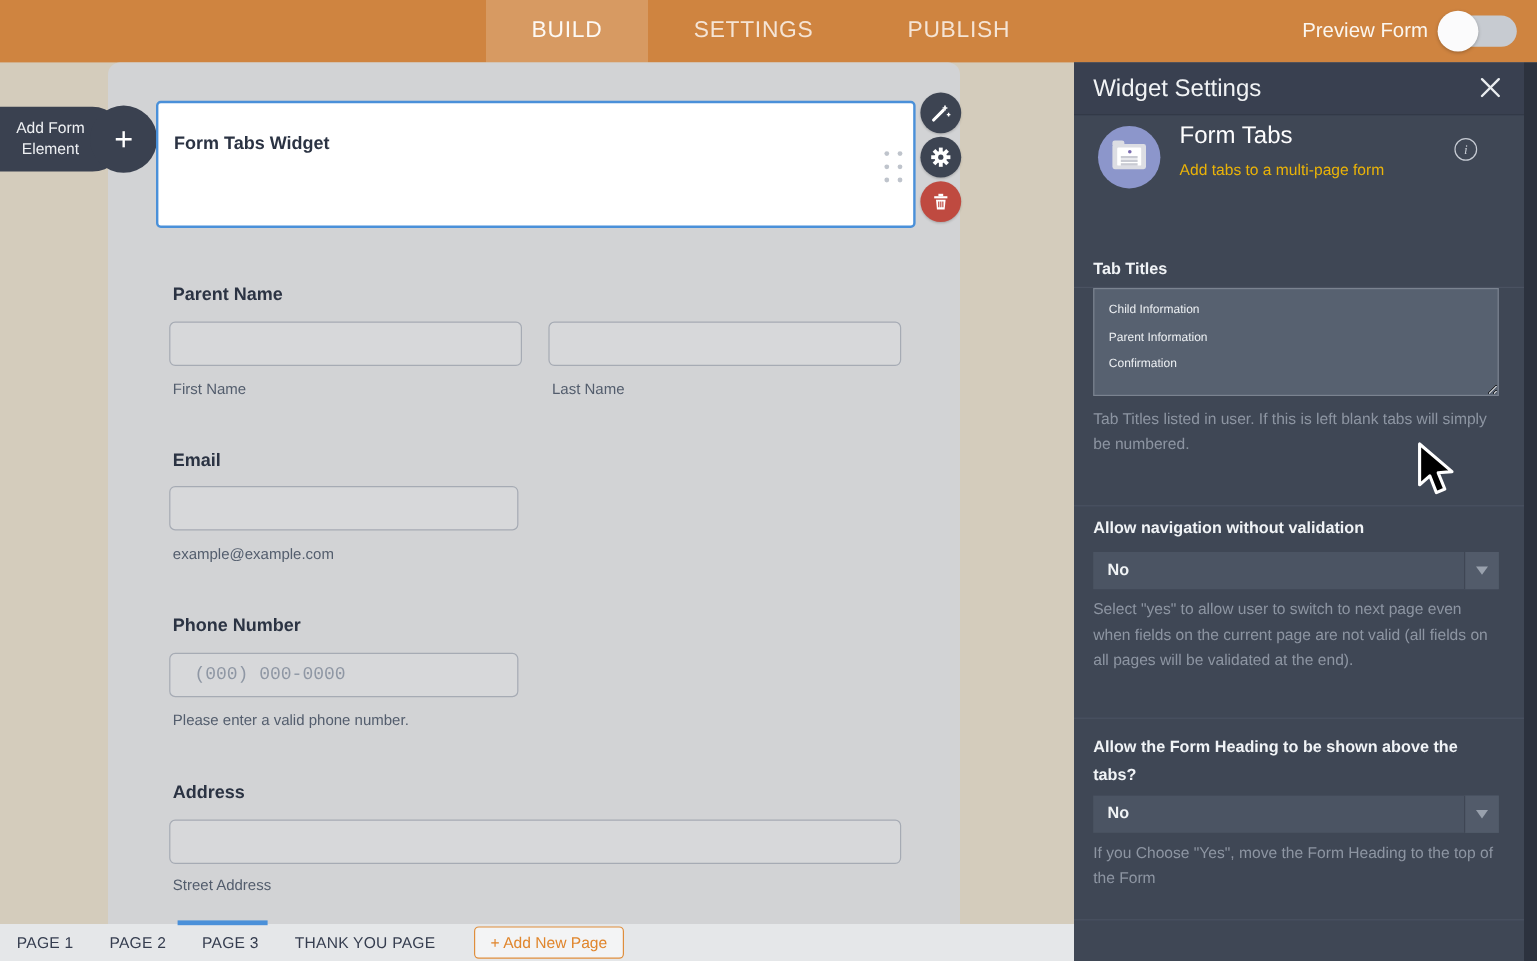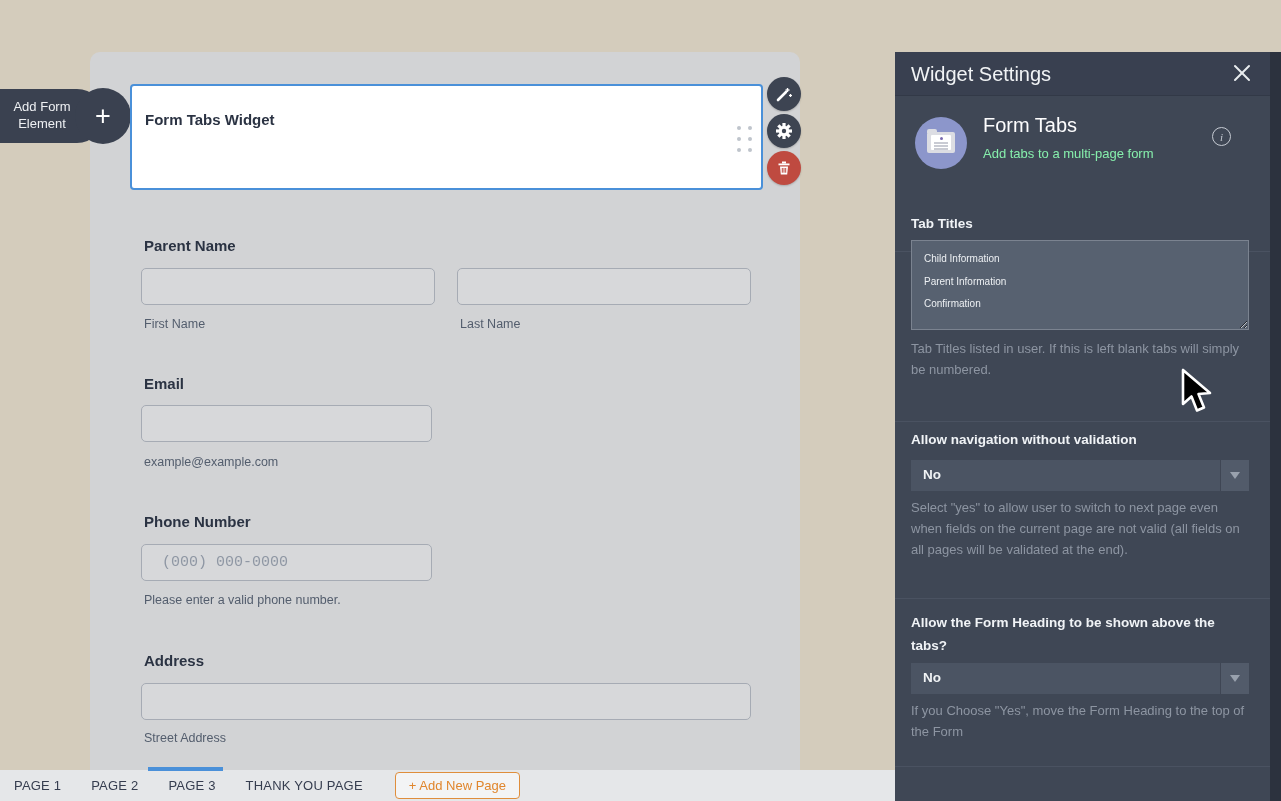--- a/index.html
+++ b/index.html
@@ -52,49 +52,62 @@
   .page-tab{font-size:13px;color:#353d4f;letter-spacing:.2px;white-space:nowrap;cursor:pointer;}
   .add-page-btn{margin-left:2px;height:25px;padding:0 13px;display:flex;align-items:center;background:#f3f4f5;border:1px solid #df8e3c;border-radius:4px;color:#e0862d;font-size:13px;white-space:nowrap;cursor:pointer;}
 
   
   .panel{position:absolute;left:895px;top:52px;width:386px;height:749px;background:#3f4755;color:#eef1f4;}
   .panel-scroll{position:absolute;right:0;top:0;width:11px;height:749px;background:#2c323e;}
   .panel-header{position:absolute;left:0;top:0;width:375px;height:43px;background:#394050;border-bottom:1px solid #323947;}
   .panel-title{position:absolute;left:16px;top:11px;font-size:20px;color:#f1f3f5;}
   .panel-close{position:absolute;right:18px;top:11px;width:20px;height:20px;cursor:pointer;}
 
-  .widget-info{position:absolute;left:0;top:44px;width:375px;height:156px;border-bottom:1px solid #4a5261;box-sizing:border-box;}
+  .widget-info{position:absolute;left:0;top:32px;width:375px;height:156px;border-bottom:1px solid #4a5261;box-sizing:border-box;}
   .wi-circle{position:absolute;left:20px;top:21px;width:52px;height:52px;border-radius:50%;background:#8c96cb;}
   .wi-folder{position:absolute;left:12px;top:15px;width:28px;height:21px;background:#dcdde3;border-radius:2px;}
   .wi-folder .tab{position:absolute;left:0;top:-3px;width:10px;height:4px;background:#dcdde3;border-radius:2px 2px 0 0;}
   .wi-folder .card{position:absolute;left:4px;top:3px;width:20px;height:15px;background:#ffffff;border-radius:1px;}
   .wi-folder .dot{position:absolute;left:9px;top:2px;width:3px;height:3px;border-radius:50%;background:#7a6bb0;}
   .wi-folder .l1,.wi-folder .l2,.wi-folder .l3{position:absolute;left:3px;width:14px;height:1.5px;background:#c9cbd3;}
   .wi-folder .l1{top:7px;} .wi-folder .l2{top:10px;} .wi-folder .l3{top:13px;}
   .wi-name{position:absolute;left:88px;top:18px;font-size:20px;color:#fdfdfe;}
-  .wi-sub{position:absolute;left:88px;top:50px;font-size:13px;color:#86efac;}
+  .wi-sub{position:absolute;left:88px;top:50px;font-size:13px;color:#eab308;}
   .info-icon{position:absolute;right:39px;top:31px;width:17px;height:17px;border:1.5px solid #c6cbd3;border-radius:50%;color:#c6cbd3;font-size:11px;display:flex;align-items:center;justify-content:center;font-family:"Liberation Serif",serif;font-style:italic;cursor:pointer;}
 
   .sec-label{position:absolute;left:16px;font-size:13.5px;font-weight:700;color:#f0f3f6;line-height:23px;}
   .sec-help{position:absolute;left:16px;width:340px;font-size:13px;line-height:21px;color:#8d95a2;}
   .tab-titles-area{position:absolute;left:16px;top:188px;width:338px;height:90px;box-sizing:border-box;background:#576170;border:1px solid #7b8390;color:#edf0f3;font-size:10px;line-height:22.5px;padding:7px 14px 0 12px;resize:both;font-family:"Liberation Sans",sans-serif;overflow:hidden;}
   .divider{position:absolute;left:0;width:375px;border-top:1px solid #4a5261;}
 
   .dropdown{position:absolute;left:16px;width:338px;height:31px;background:#4b5463;cursor:pointer;}
   .dropdown .val{position:absolute;left:12px;top:7px;font-size:13.5px;font-weight:600;color:#f0f3f5;}
   .dropdown .arrow-box{position:absolute;right:0;top:0;width:28px;height:31px;background:#525b6a;border-left:1px solid #3f4654;display:flex;align-items:center;justify-content:center;}
   .dropdown .tri{width:0;height:0;border-left:5.5px solid transparent;border-right:5.5px solid transparent;border-top:7px solid #99a1ad;}
 
   .cursor{position:absolute;left:1180px;top:368px;pointer-events:none;z-index:50;}
 </style>
 </head>
 <body>
 
 <div id="app">
 
+  <div class="topbar">
+    <div class="tabs">
+      <div class="top-tab build">BUILD</div>
+      <div class="top-tab settings">SETTINGS</div>
+      <div class="top-tab publish">PUBLISH</div>
+    </div>
+    <div class="preview-wrap">
+      <span class="preview-label">Preview Form</span>
+      <div class="toggle">
+          <div class="knob"></div>
+        </div>
+    </div>
+  </div>
 
   <div class="canvas"></div>
 
   <div class="add-element">
     <div class="pill"></div>
     <div class="circ"></div>
     <div class="txt">Add Form Element</div>
     <div class="plus">+</div>
   </div>
 

